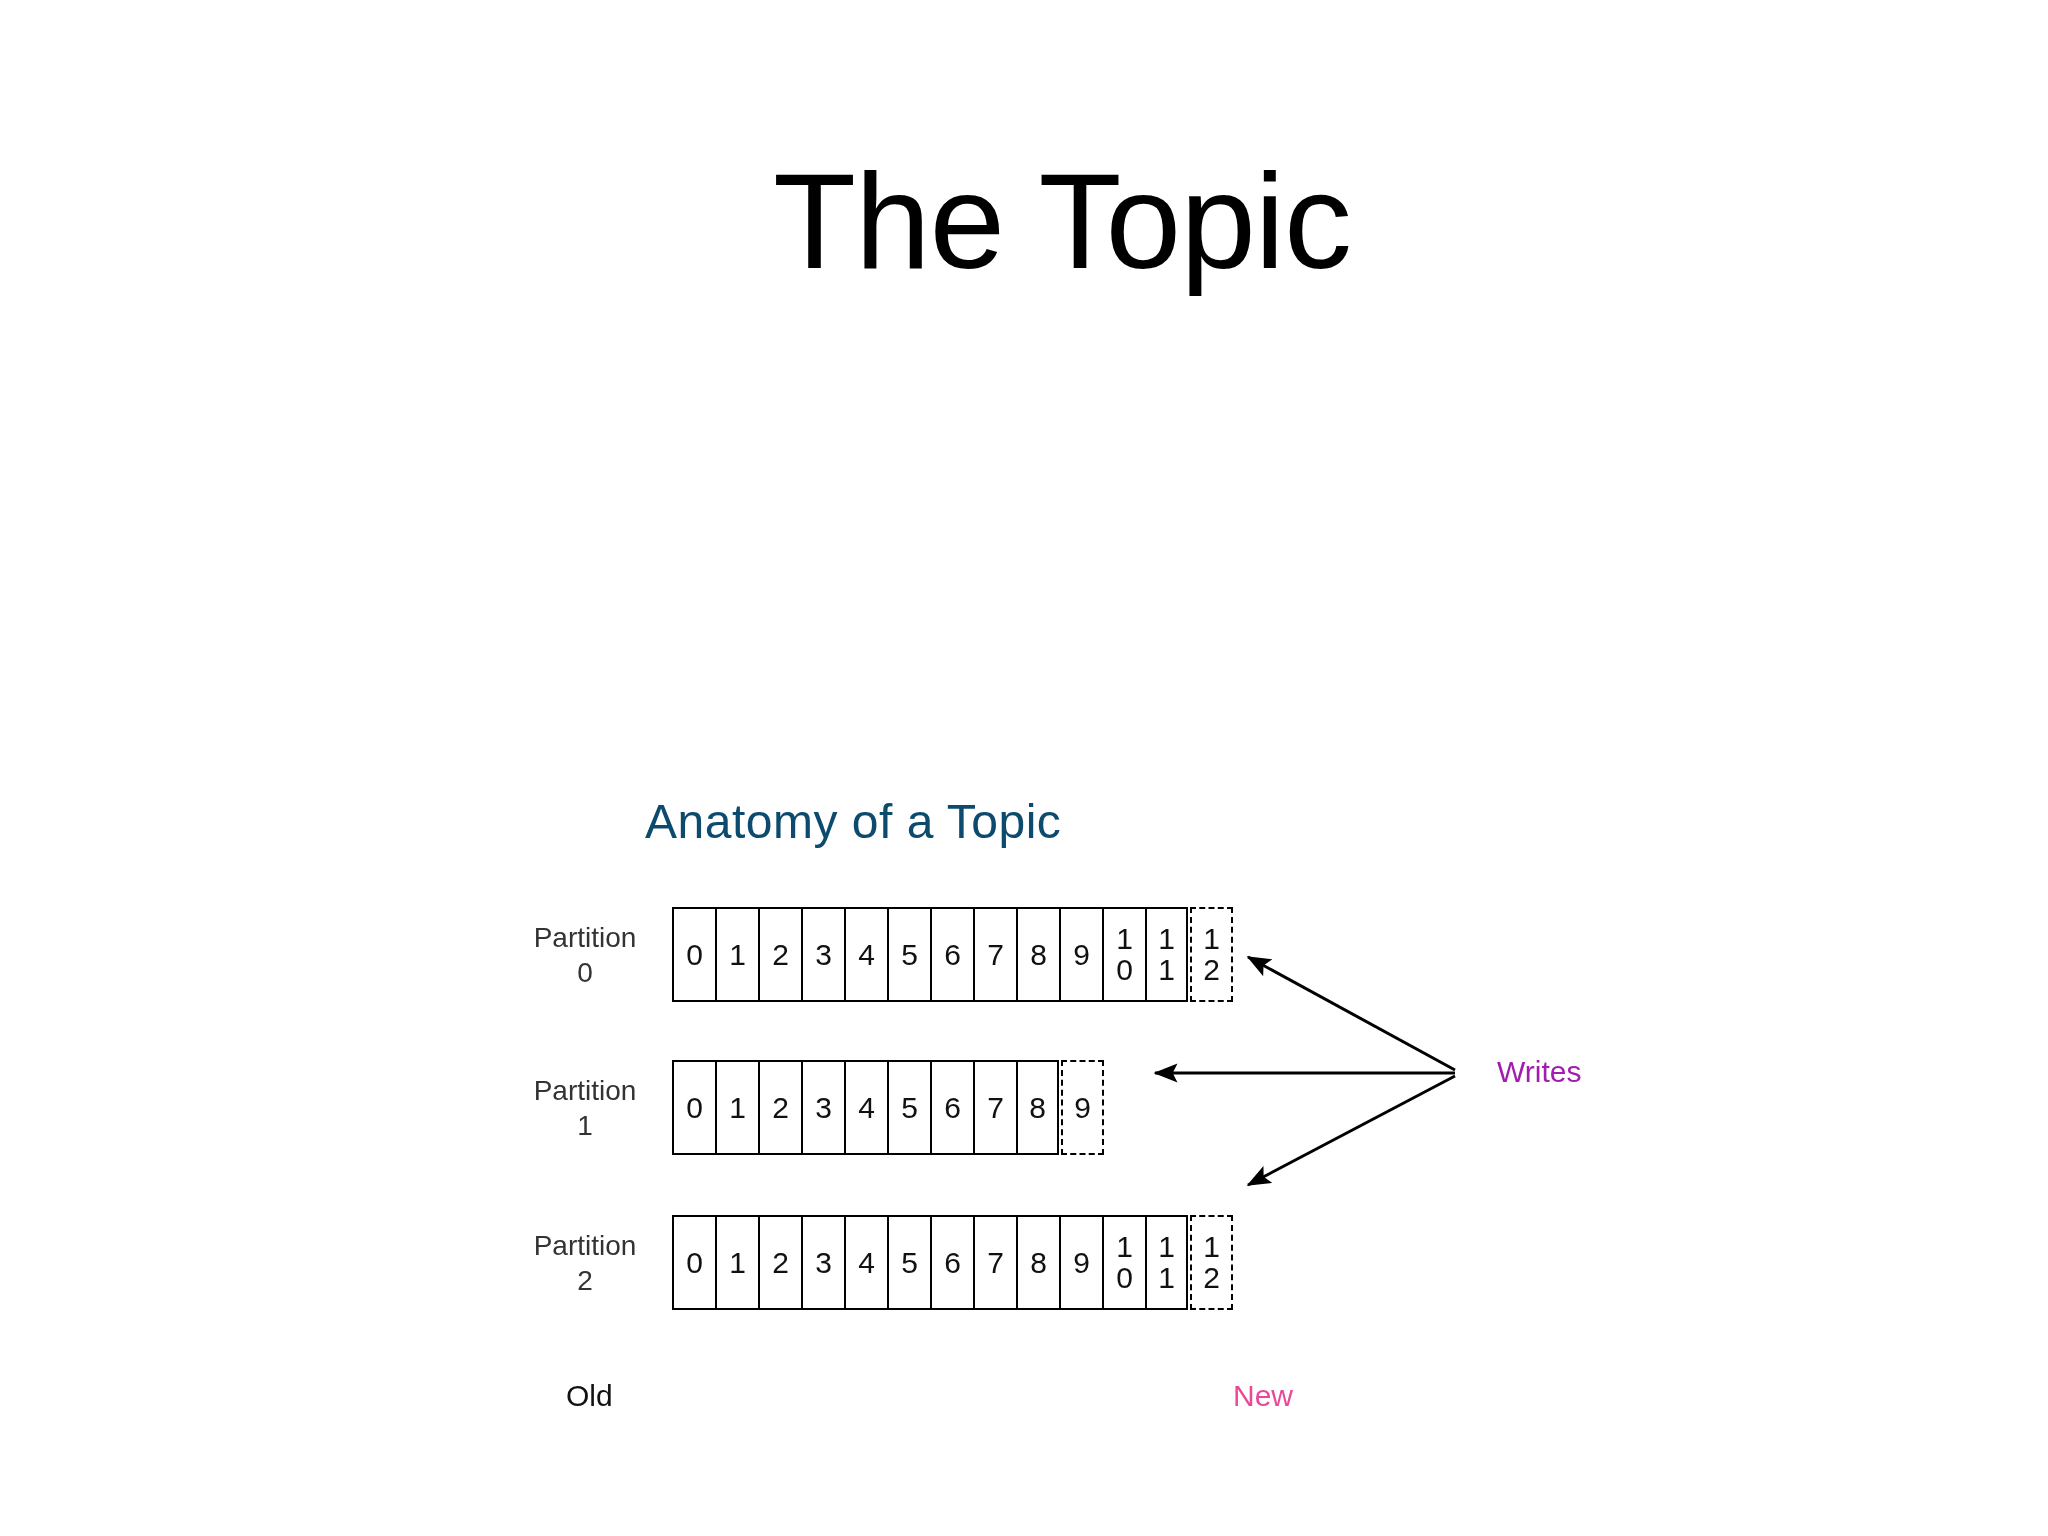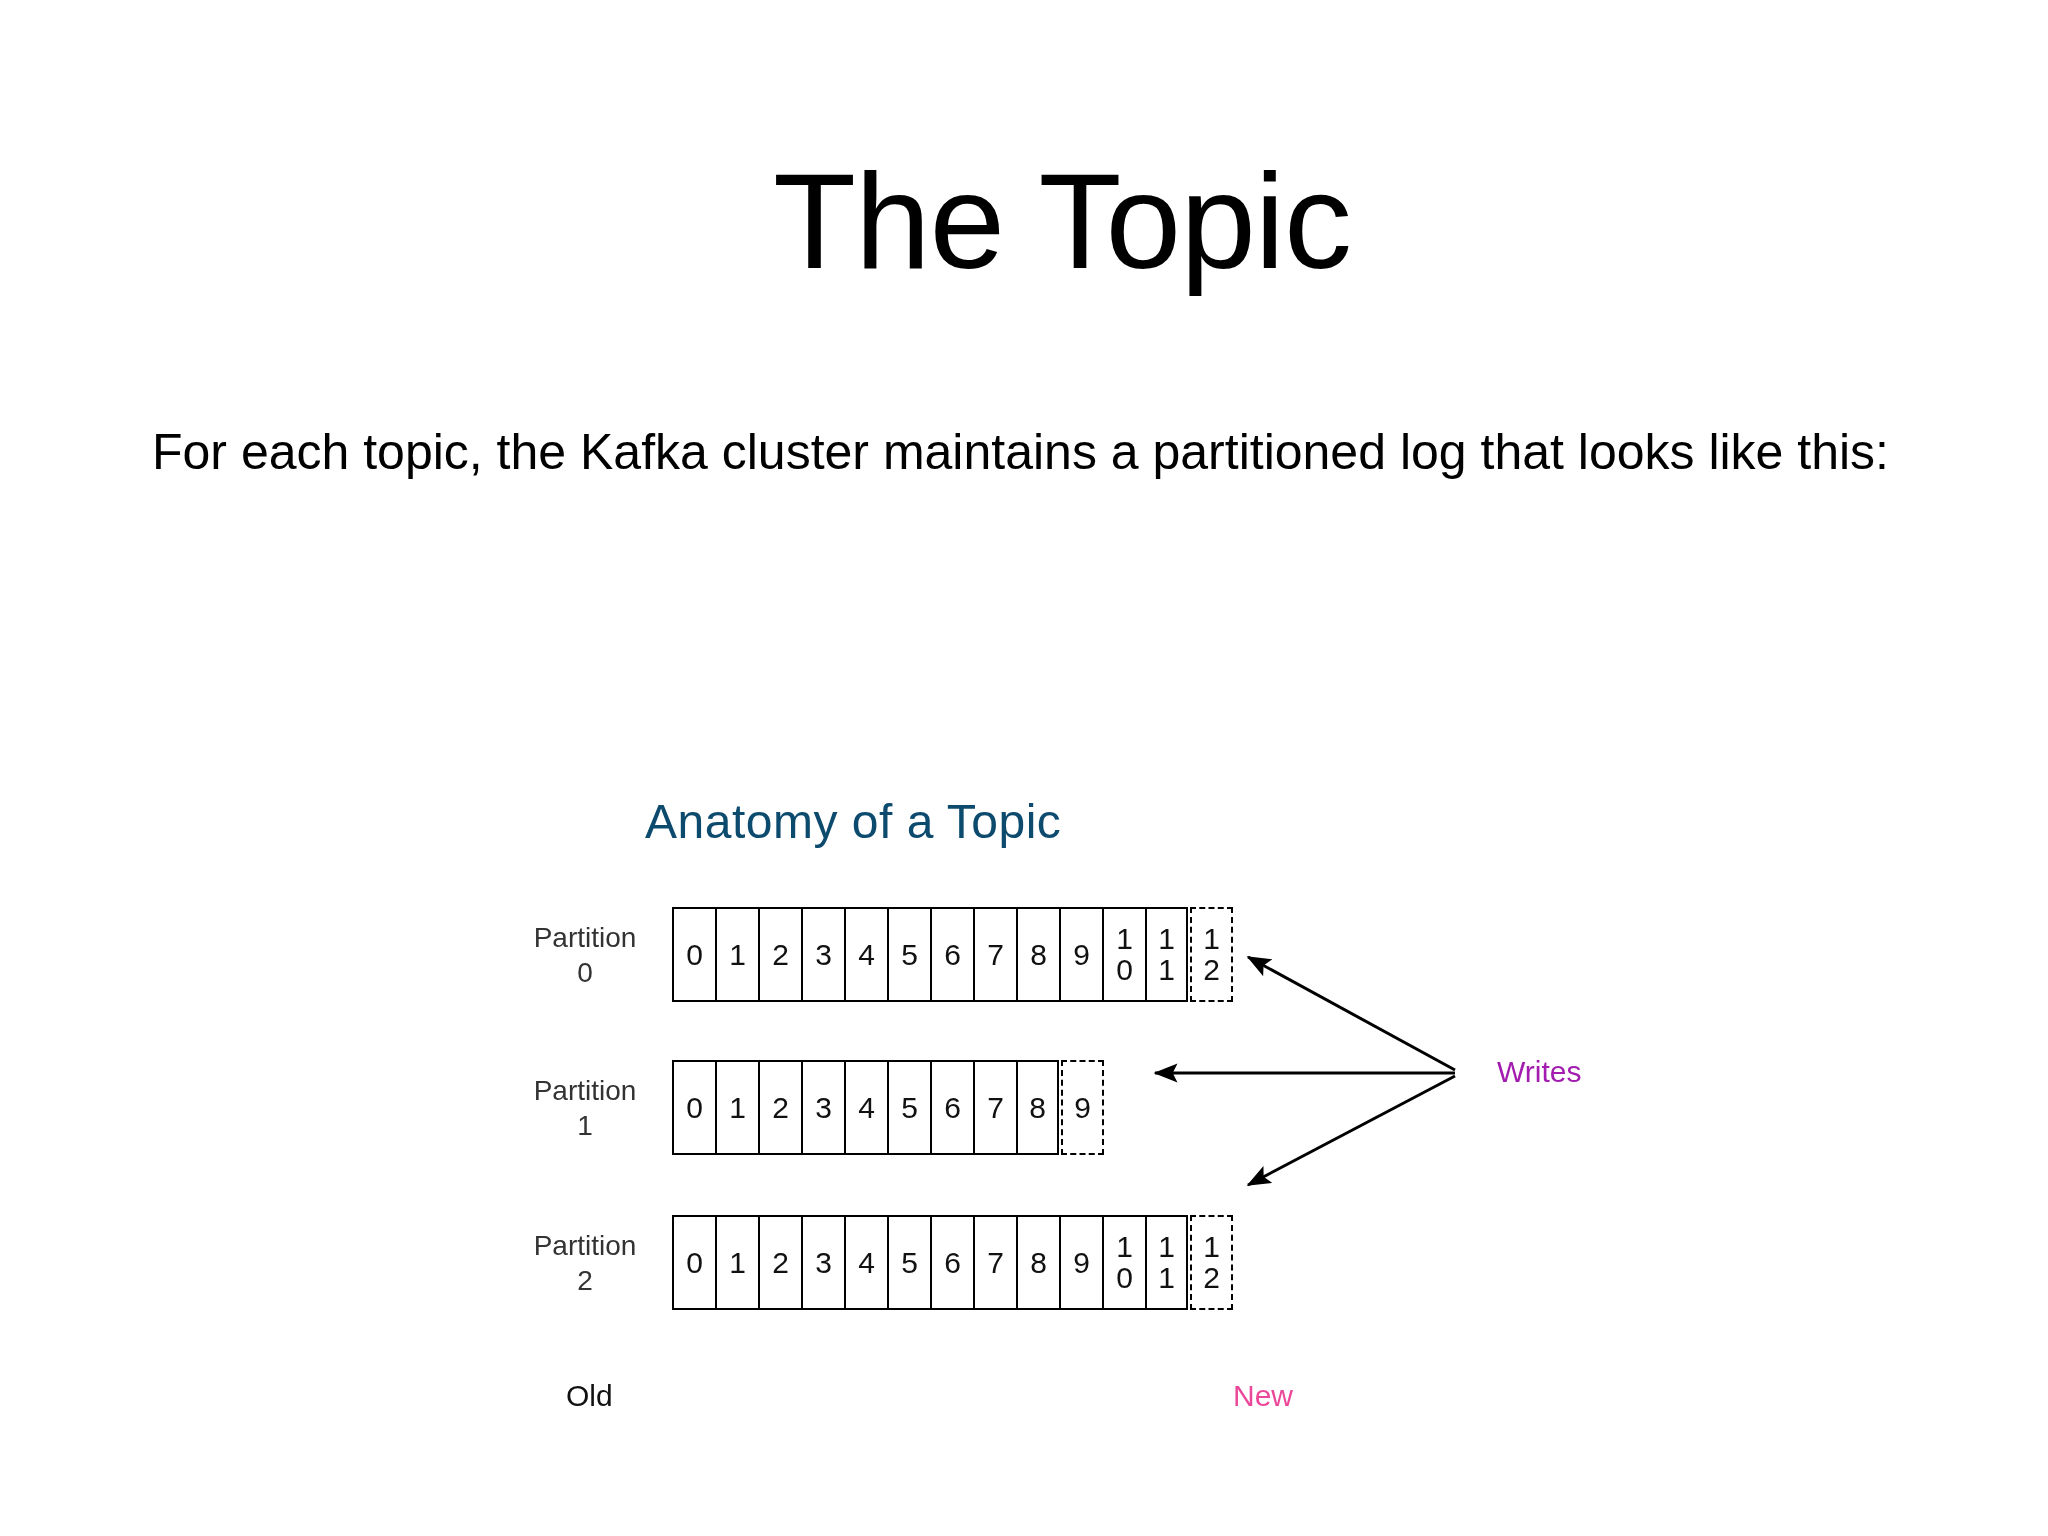--- a/index.html
+++ b/index.html
@@ -147,21 +147,20 @@
     height: 560px;
     pointer-events: none;
   }
 </style>
 </head>
 <body>
 
 <h1 class="slide-title">The Topic</h1>
 
 <div class="body-block">
-  <p class="body-para">For each topic, the Kafka cluster maintains a partitioned log that looks like this:</p>
 </div>
 
 <div class="diagram">
 
   <div class="diagram-title">Anatomy of a Topic</div>
 
   <div class="partition-rows">
 
     <div class="partition-row row-0">
       <div class="partition-label">

